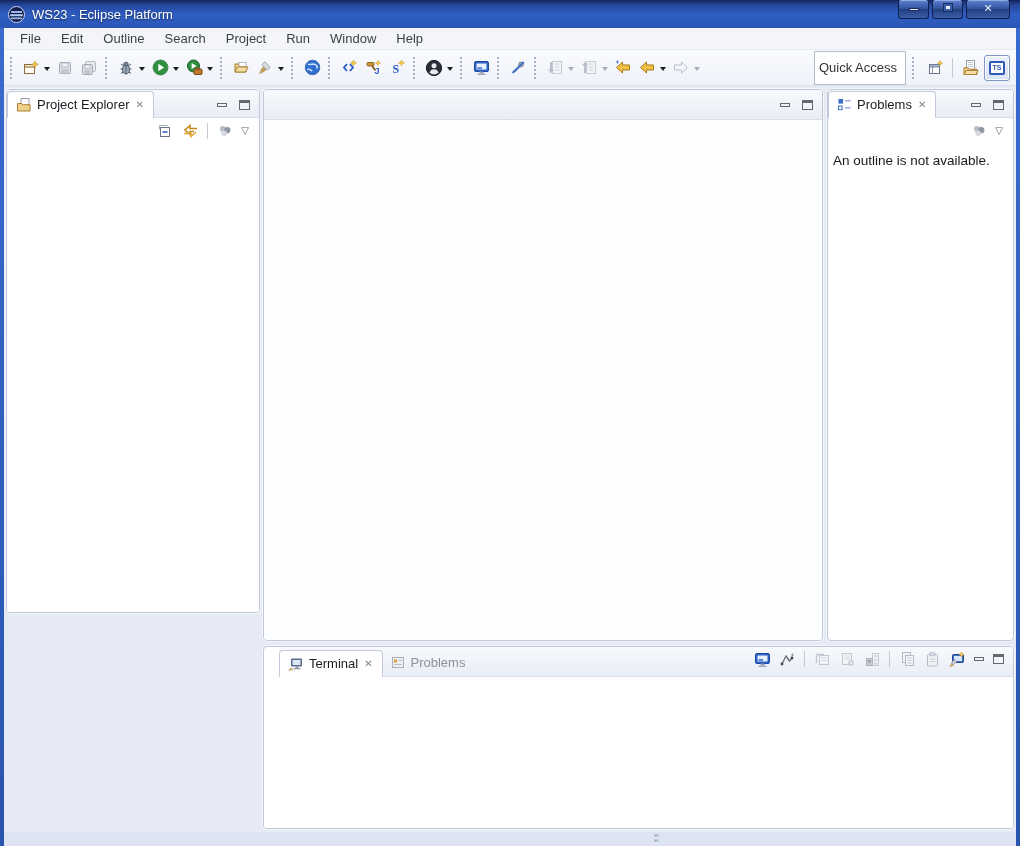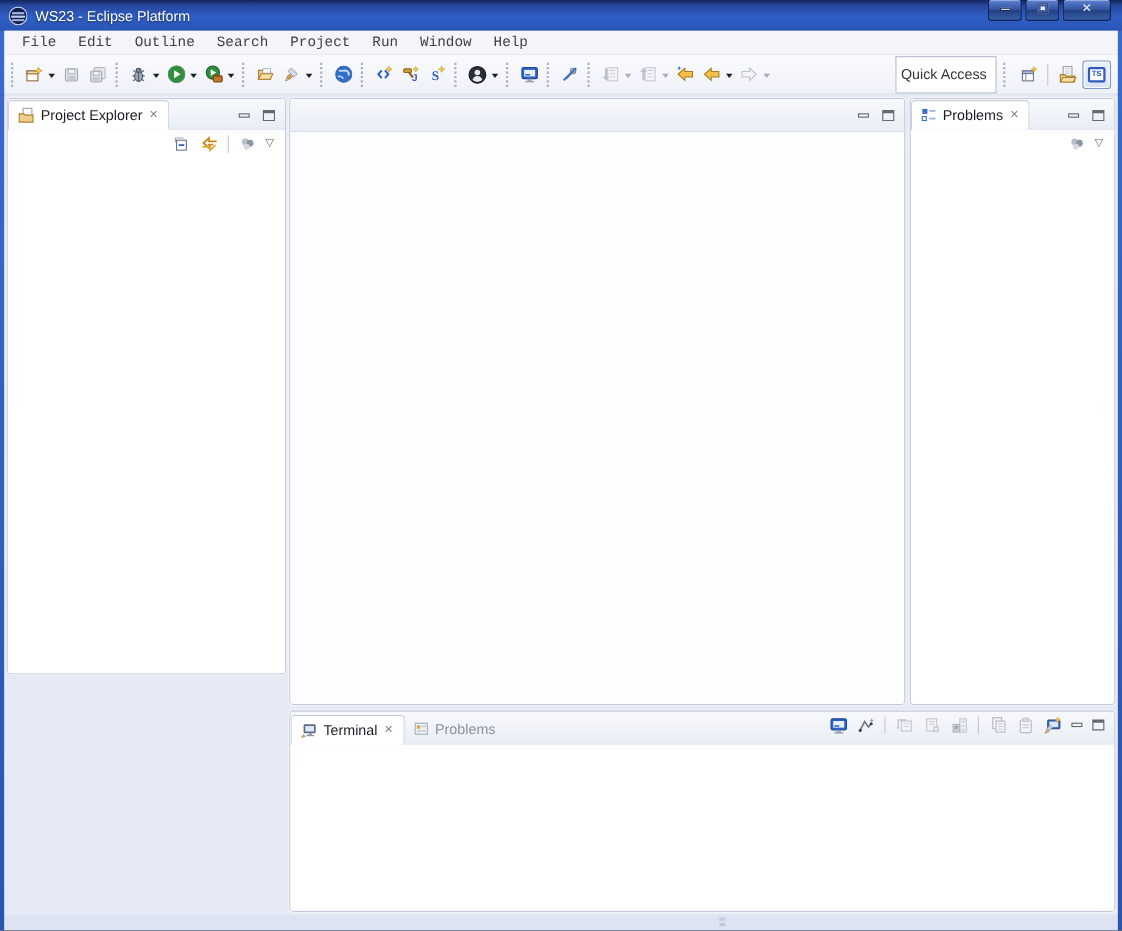--- a/index.html
+++ b/index.html
@@ -24,21 +24,21 @@
   .win-btn .glyph-min { display:inline-block; width:10px; height:3px; background:#e8edf8; border:1px solid #1a2c5c; margin-bottom:1px;}
   .win-btn .glyph-max { display:inline-block; width:10px; height:9px; background:#e8edf8; border:1px solid #1a2c5c; box-shadow:inset 0 0 0 2px #3a5ea8; margin-top:3px;}
   .win-btn .glyph-x { font-weight:bold; color:#e8edf8; }
 
   
   .client { position:absolute; left:4px; right:4px; top:28px; bottom:0;
             background:#e6eaf4; }
 
   .menubar { height:22px; background:#f3f5f9; border-bottom:1px solid #e6e9f1;
              display:flex; align-items:center; padding-left:6px; }
-  .menu-item { padding:2px 10px; color:#3c3f47; cursor:pointer;font-family:Liberation Mono, monospace; }
+  .menu-item { padding:2px 10px; color:#3c3f47; cursor:pointer; }
 
   
   .toolbar { height:36px; background:linear-gradient(#fafbfe,#eef1f8);
              border-bottom:1px solid #dde1ec; display:flex; align-items:center; padding:0 6px 0 2px; }
   .grip { width:5px; height:22px; border-left:2px dotted #a9b0c2; margin:0 4px; cursor:ew-resize; }
   .tbtn { width:24px; height:24px; display:flex; align-items:center; justify-content:center;
           border-radius:3px; cursor:pointer; }
   .tbtn.disabled { cursor:default; }
   .dd { width:0; height:0; border:3.5px solid transparent; border-top:4.5px solid #1c1e24;
         margin:5px 3px 0 1px; cursor:pointer; }
@@ -436,24 +436,25 @@
         <div class="view-toolbar">
           <div class="vbtn">
             <svg width="16" height="16" viewBox="0 0 16 16">
               <circle cx="6" cy="6" r="3.1" fill="#b9bec8"></circle>
               <circle cx="10.3" cy="7.2" r="3.1" fill="#8f96a4"></circle>
               <circle cx="7.2" cy="10.3" r="2.7" fill="#d4d8e0"></circle>
             </svg>
           </div>
           <span class="tri-open">▽</span>
         </div>
+        <div class="outline-msg">An outline is not available.</div>
       </div>
 
       <div class="panel" style="left:259px; top:559px; width:751px; height:183px;">
-        <div class="tabbar" style="height:30px;">
+        <div class="tabbar" style="height:30px;margin-left:15px;">
           <div class="tab active">
             <svg width="16" height="16" viewBox="0 0 16 16">
               <rect x="3" y="2.5" width="11" height="8" rx="1" fill="#5a6b8c" stroke="#3a4burlywood66" stroke-width="0"></rect>
               <rect x="4.5" y="4" width="8" height="5" fill="#dde6f5"></rect>
               <rect x="7.5" y="10.5" width="3" height="1.6" fill="#8f96a4"></rect>
               <rect x="5.5" y="12.1" width="7" height="1.2" fill="#8f96a4"></rect>
               <polygon points="1,14.5 4.5,13.5 3,11.8" fill="#e2c27a" stroke="#8a6a20" stroke-width=".5"></polygon>
             </svg>
             <span class="tab-label">Terminal</span>
             <span class="tab-close">✕</span>

